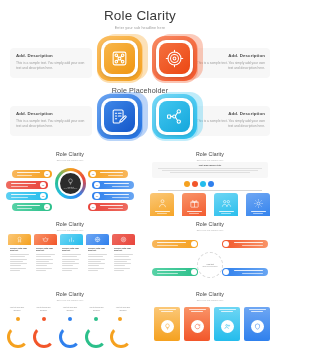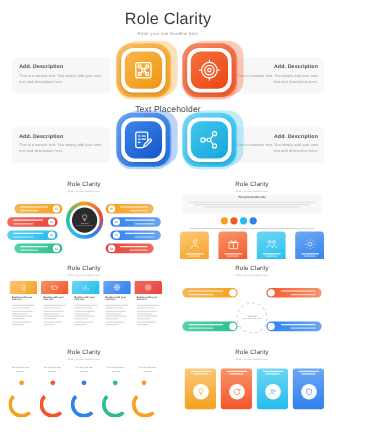--- a/index.html
+++ b/index.html
@@ -158,21 +158,21 @@
       <div class="tile-inner" style="background:linear-gradient(140deg,#F4703F,#EC4713);">
         <svg viewBox="0 0 24 24" fill="none" stroke="#fff" stroke-width="1.3" stroke-linecap="round">
           <circle cx="12" cy="12" r="8.2"></circle>
             <circle cx="12" cy="12" r="5"></circle>
             <circle cx="12" cy="12" r="1.8"></circle>
           <path d="M12 3.8V1.6M12 22.4v-2.2M3.8 12H1.6M22.4 12h-2.2"></path>
         </svg>
       </div>
     </div>
 
-    <div class="hero-mid">Text Placeholder</div>
+    <div class="hero-mid">Role Placeholder</div>
 
     <div class="tile-wrap" style="left:92px; top:91px;">
       <div class="tile-shadow" style="background:#7FB0F2;"></div>
       <div class="tile-shadow b" style="background:#4C8DEC;"></div>
       <div class="tile-outer" style="background:linear-gradient(135deg,#6BA4F1,#1E6FE0);"></div>
       <div class="tile-white"></div>
       <div class="tile-inner" style="background:linear-gradient(140deg,#3D86E8,#1457C9);">
         <svg viewBox="0 0 24 24" fill="none" stroke="#fff" stroke-width="1.3" stroke-linecap="round" stroke-linejoin="round">
           <path d="M16.5 13.5V5.2a1.4 1.4 0 0 0-1.4-1.4H5.4A1.4 1.4 0 0 0 4 5.2v13.6a1.4 1.4 0 0 0 1.4 1.4h6.2"></path>
           <path d="M6.8 8h1.6M6.8 11.4h1.6M6.8 14.8h1.6M10.6 8h3.4M10.6 11.4h3.4"></path>

